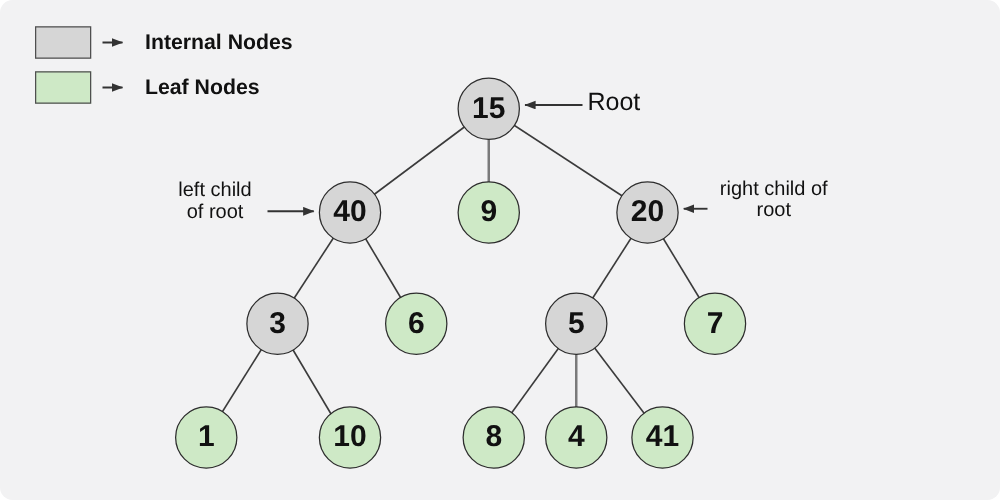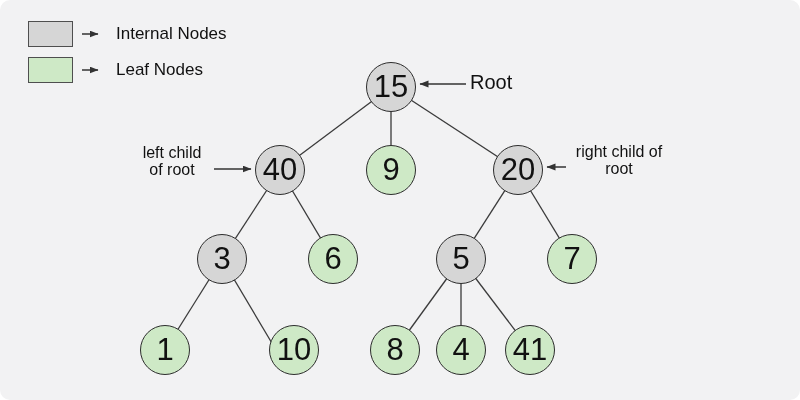--- a/index.html
+++ b/index.html
@@ -22,20 +22,21 @@
     position: absolute;
     left: 28px;
     top: 21px;
     z-index: 4;
   }
   .legend-row {
     display: flex;
     align-items: center;
     height: 26px;
     margin-bottom: 10px;
+    font-weight: bold;
   }
   .swatch {
     width: 45px;
     height: 26px;
     box-sizing: border-box;
     border: 1.5px solid #4f4f4f;
   }
   .swatch.internal { background: var(--internal-fill, #d6d6d6); }
   .swatch.leaf     { background: var(--leaf-fill, #cee9c6); }
   .legend-arrow { margin: 0 8px; display: block; }
@@ -54,22 +55,22 @@
   #nodes-layer .node {
     position: absolute;
     width: 50px;
     height: 50px;
     box-sizing: border-box;
     border-radius: 50%;
     border: 1.4px solid var(--node-border, #2d2d2d);
     display: flex;
     align-items: center;
     justify-content: center;
-    font-size: 31px;
-    font-weight: normal;
+    font-size: 24px;
+    font-weight: bold;
     z-index: 2;
   }
   .node.internal { background: var(--internal-fill, #d6d6d6); }
   .node.leaf     { background: var(--leaf-fill, #cee9c6); }
   
   .annotation {
     position: absolute;
     white-space: pre-line;
     color: var(--text, #111);
     z-index: 3;
@@ -161,21 +162,21 @@
   <div id="nodes-layer">
       <div class="node internal" style="left: 366px; top: 62px;">15</div>
       <div class="node internal" style="left: 255px; top: 145px;">40</div>
       <div class="node leaf" style="left: 366px; top: 145px;">9</div>
       <div class="node internal" style="left: 493px; top: 145px;">20</div>
       <div class="node internal" style="left: 197px; top: 234px;">3</div>
       <div class="node leaf" style="left: 308px; top: 234px;">6</div>
       <div class="node internal" style="left: 436px; top: 234px;">5</div>
       <div class="node leaf" style="left: 547px; top: 234px;">7</div>
       <div class="node leaf" style="left: 140px; top: 325px;">1</div>
-      <div class="node leaf" style="left: 269px; top: 325px;">10</div>
+      <div class="node leaf" style="left: 255px; top: 325px;">10</div>
       <div class="node leaf" style="left: 370px; top: 325px;">8</div>
       <div class="node leaf" style="left: 436px; top: 325px;">4</div>
       <div class="node leaf" style="left: 505px; top: 325px; text-align: center;">41</div>
     </div>
 
   <div class="annotation root">Root</div>
   <div class="annotation left-child">left child
 of root</div>
   <div class="annotation right-child">right child of
 root</div>

